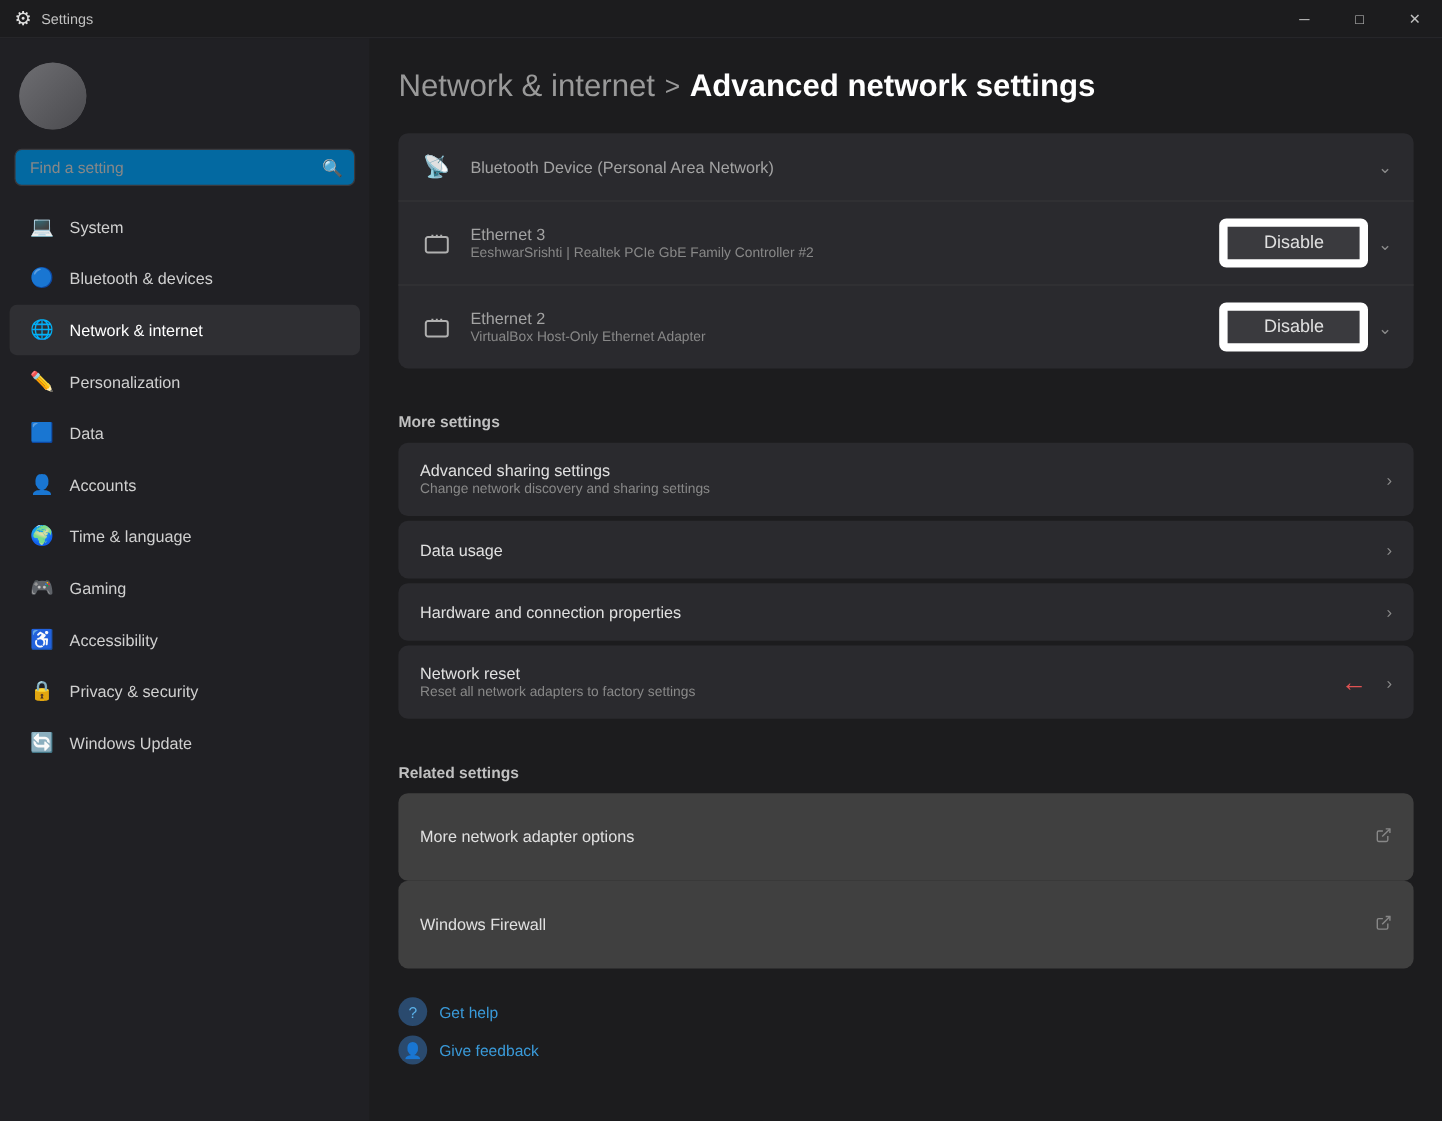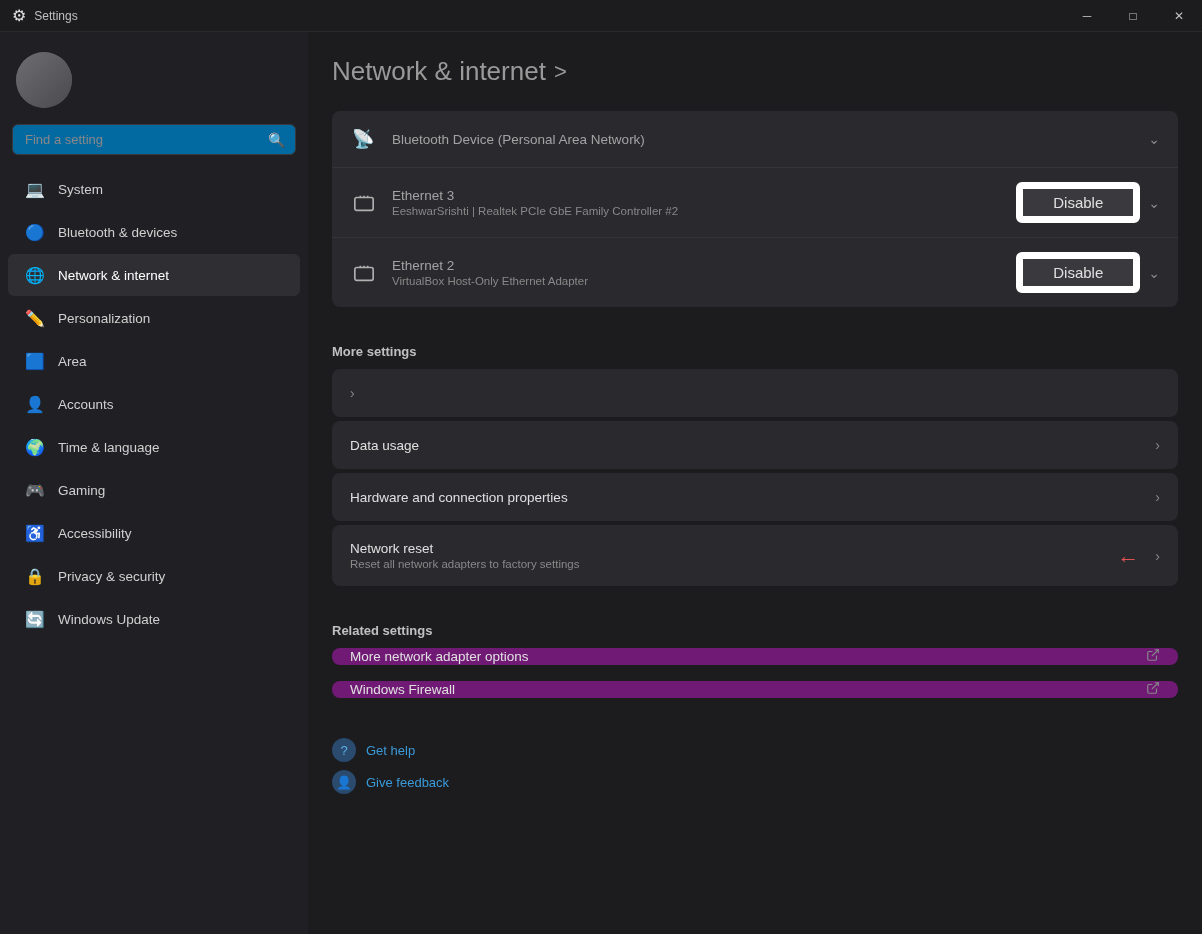--- a/index.html
+++ b/index.html
@@ -264,25 +264,25 @@
     .nav-row-sub {
       font-size: 11.5px;
       color: #888;
     }
 
     
     .ext-row {
       display: flex;
       align-items: center;
       justify-content: space-between;
-      padding: 0 18px;
+      padding: 28px 18px;
       cursor: pointer;
       border-radius: 8px;
-      background: #701a75;
-      margin-bottom: 16px;
+      background: #404040;
+      margin-bottom: 0;
     }
     .ext-icon {
       color: #888;
       font-size: 14px;
     }
 
     
     .arrow-indicator {
       display: flex;
       align-items: center;
@@ -368,21 +368,21 @@
       <div class="nav-item active">
         <span class="nav-icon">🌐</span>
         <span>Network &amp; internet</span>
       </div>
       <div class="nav-item">
         <span class="nav-icon">✏️</span>
         <span>Personalization</span>
       </div>
       <div class="nav-item">
         <span class="nav-icon">🟦</span>
-        <span>Area</span>
+        <span>Data</span>
       </div>
       <div class="nav-item">
         <span class="nav-icon">👤</span>
         <span>Accounts</span>
       </div>
       <div class="nav-item">
         <span class="nav-icon">🌍</span>
         <span>Time &amp; language</span>
       </div>
       <div class="nav-item">
@@ -402,20 +402,21 @@
         <span>Windows Update</span>
       </div>
     </nav>
   </div>
 
   <div class="main-content">
     <div class="page-header">
       <div class="breadcrumb">
         <span class="breadcrumb-parent">Network &amp; internet</span>
         <span class="breadcrumb-sep">&gt;</span>
+        <span class="breadcrumb-current">Advanced network settings</span>
       </div>
     </div>
 
     <div class="card">
 
       <div class="card-row">
         <div class="card-row-icon">📡</div>
         <div class="card-row-text">
           <div class="card-row-title">Bluetooth Device (Personal Area Network)</div>
         </div>
@@ -455,20 +456,24 @@
         <div class="card-row-actions">
           <button class="btn-disable">Disable</button>
           <span class="expand-icon">⌄</span>
         </div>
       </div>
     </div>
 
     <div class="section-label">More settings</div>
 
     <div class="nav-row">
+      <div class="nav-row-left">
+        <span class="nav-row-title">Advanced sharing settings</span>
+        <span class="nav-row-sub">Change network discovery and sharing settings</span>
+      </div>
       <span class="chevron-right">›</span>
     </div>
 
     <div class="nav-row">
       <div class="nav-row-left">
         <span class="nav-row-title">Data usage</span>
       </div>
       <span class="chevron-right">›</span>
     </div>
 

